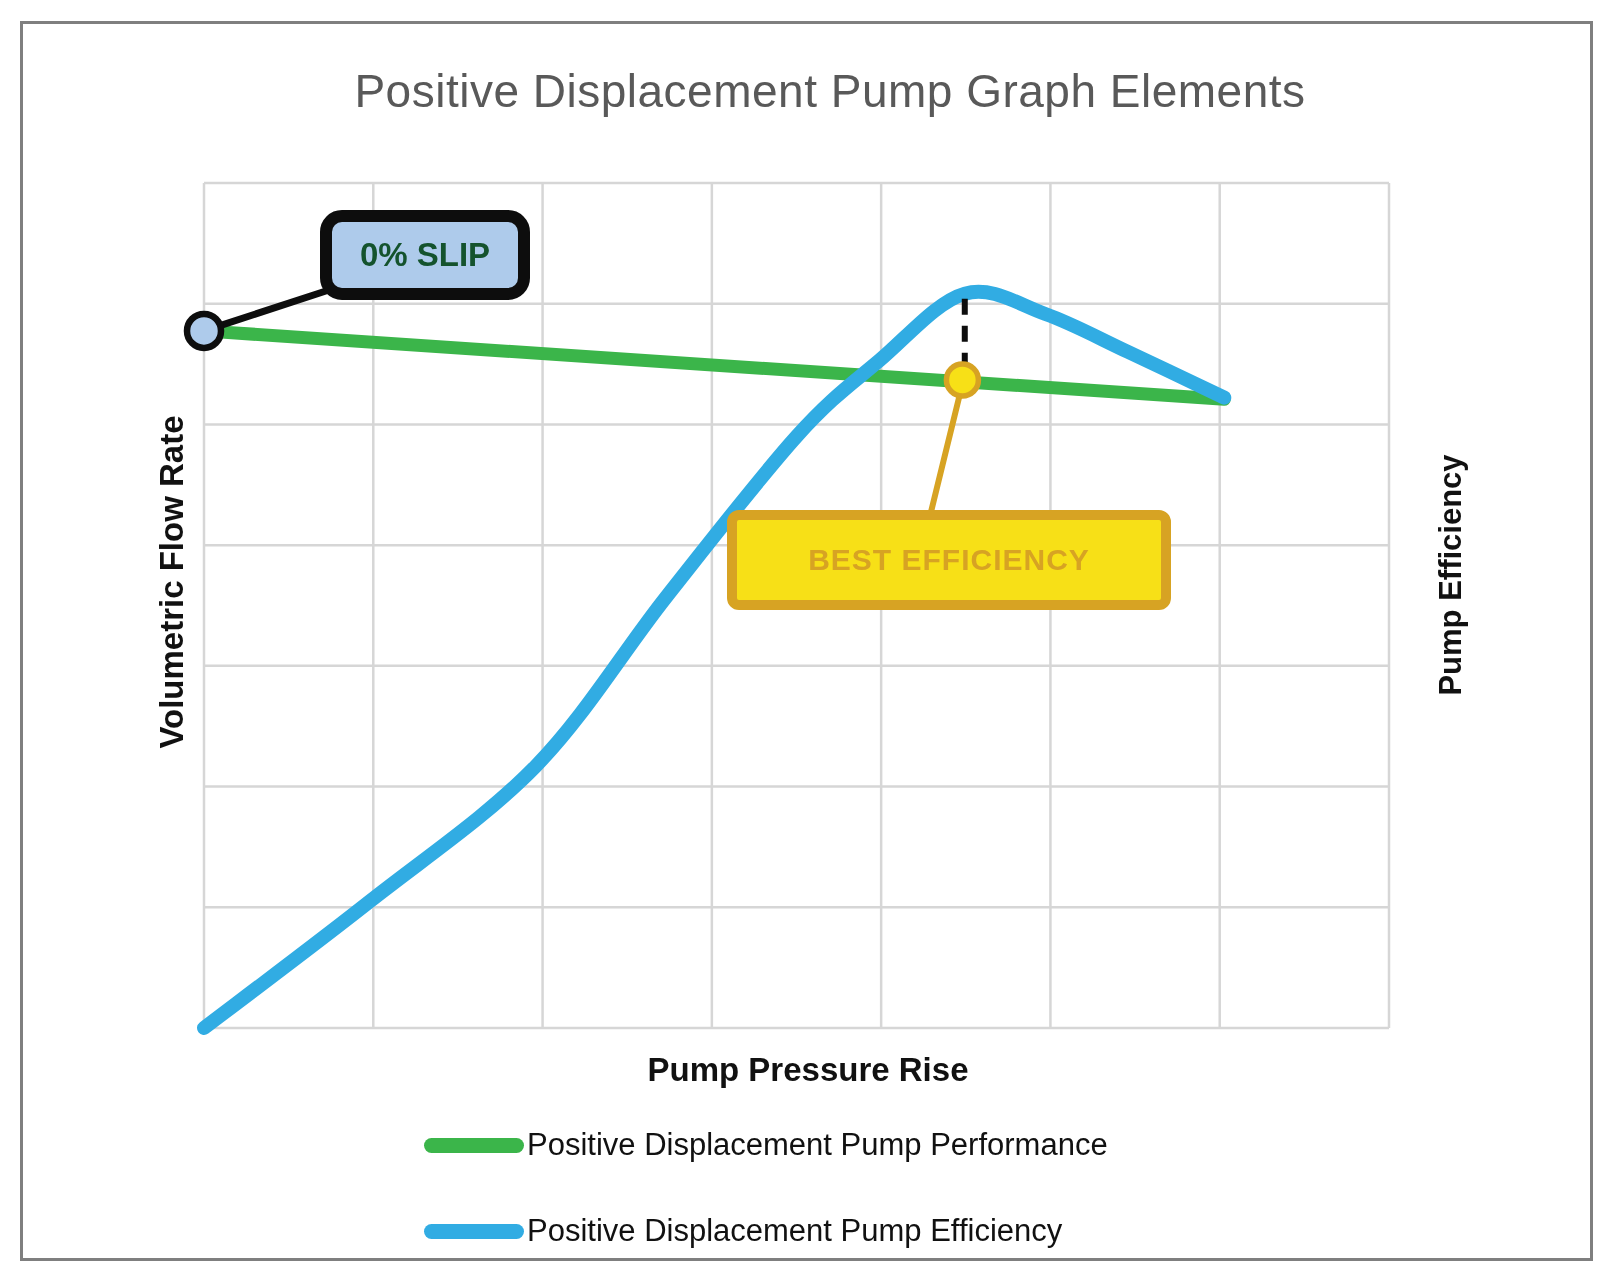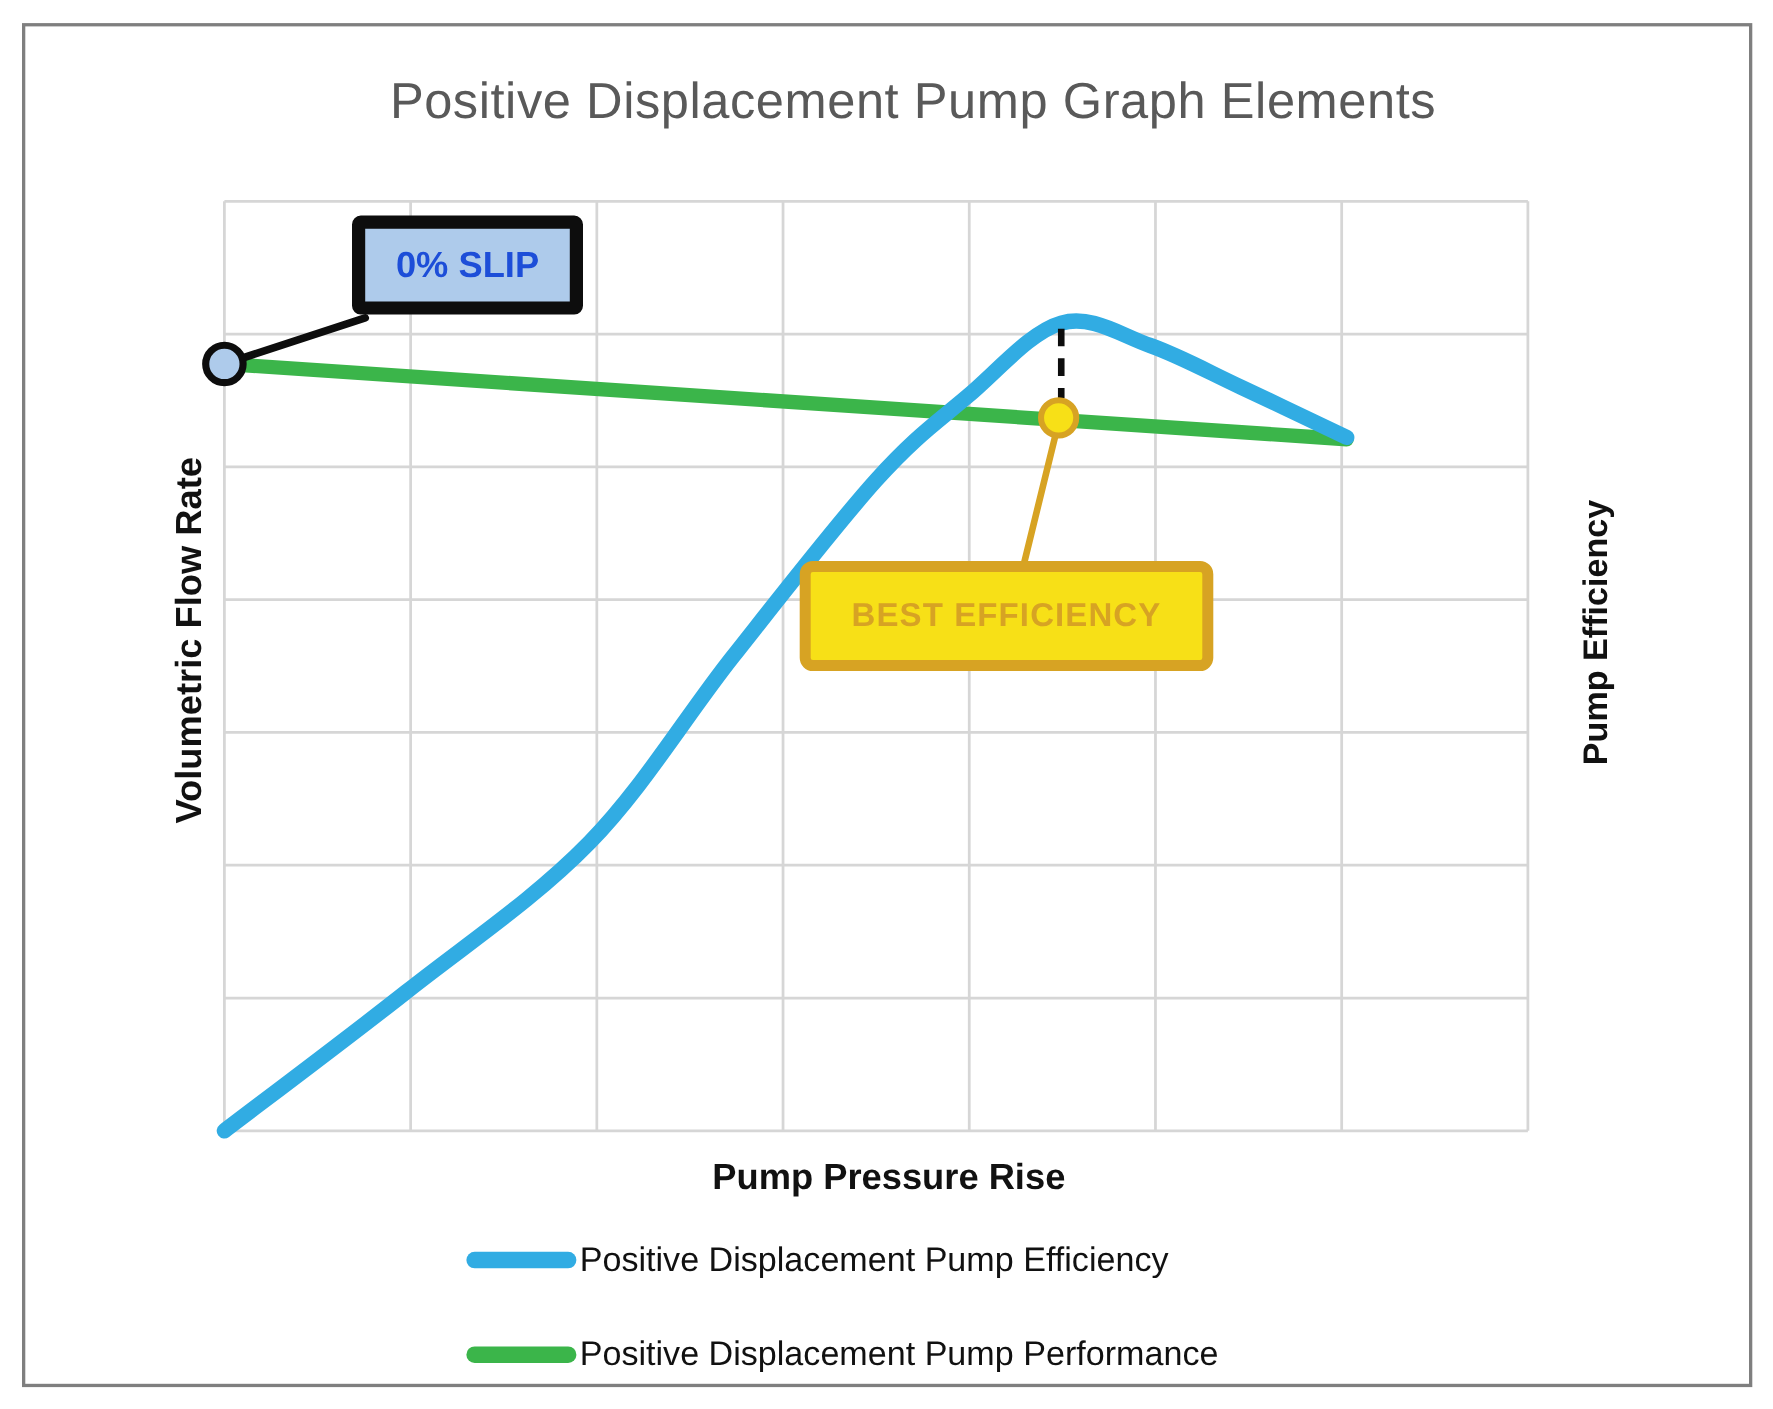--- a/index.html
+++ b/index.html
@@ -7,23 +7,23 @@
   .stage{position:relative;width:1612px;height:1281px;background:#fff;}
   .frame{position:absolute;left:20px;top:21px;right:19px;bottom:20px;border:3px solid #7f7f7f;background:#fff;}
   .chart-title{position:absolute;left:0;top:64px;width:100%;text-align:center;
     font-size:46px;letter-spacing:0.5px;color:var(--title_gray);white-space:nowrap;padding-left:24px;}
   svg.plot-svg{position:absolute;left:0;top:0;width:1612px;height:1281px;}
   .axis-label{position:absolute;font-weight:bold;color:#111;white-space:nowrap;font-size:33px;}
   .y-left{left:172px;top:582px;transform:translate(-50%,-50%) rotate(-90deg);}
   .y-right{left:1451px;top:575px;transform:translate(-50%,-50%) rotate(-90deg);font-size:31px;}
   .x-bottom{left:791px;top:1070px;transform:translate(-50%,-50%);margin-left:17px;}
   .callout{position:absolute;display:flex;align-items:center;justify-content:center;box-sizing:border-box;}
-  .callout.slip{left:320px;top:196px;width:210px;height:90px;background:var(--light_blue);
-    border:12px solid #0d0d0d;border-radius:8px;font-weight:bold;font-size:33px;color:#1d4ed8;}
-  .callout.best{left:727px;top:510px;width:376px;height:100px;background:var(--yellow);
+  .callout.slip{left:320px;top:210px;width:210px;height:90px;background:var(--light_blue);
+    border:12px solid #0d0d0d;border-radius:22px;font-weight:bold;font-size:33px;color:#14532d;}
+  .callout.best{left:727px;top:510px;width:444px;height:100px;background:var(--yellow);
     border:10px solid var(--gold);border-radius:12px;font-weight:bold;font-size:30px;
     color:var(--gold);letter-spacing:1px;}
   .legend{position:absolute;left:424px;top:1122px;display:flex;flex-direction:column;row-gap:40px;}
   .legend-row{display:flex;align-items:center;column-gap:3px;height:46px;}
   .swatch{width:100px;height:15px;border-radius:8px;flex:0 0 auto;}
   .swatch.green{background:var(--green);}
   .swatch.blue{background:var(--blue);}
   .legend-label{font-size:31px;color:#111;white-space:nowrap;}
 </style>
 </head>
@@ -66,21 +66,21 @@
 
   <div class="callout slip">
     <span>0% SLIP</span>
   </div>
   <div class="callout best">
     <span>BEST EFFICIENCY</span>
   </div>
 
   <div class="legend">
     <div class="legend-row">
+      <span class="swatch green"></span>
+      <span class="legend-label">Positive Displacement Pump Performance</span>
+    </div>
+    <div class="legend-row">
       <span class="swatch blue"></span>
       <span class="legend-label">Positive Displacement Pump Efficiency</span>
-    </div>
-    <div class="legend-row">
-      <span class="swatch green"></span>
-      <span class="legend-label">Positive Displacement Pump Performance</span>
     </div>
   </div>
 </div>
 
 </body></html>

